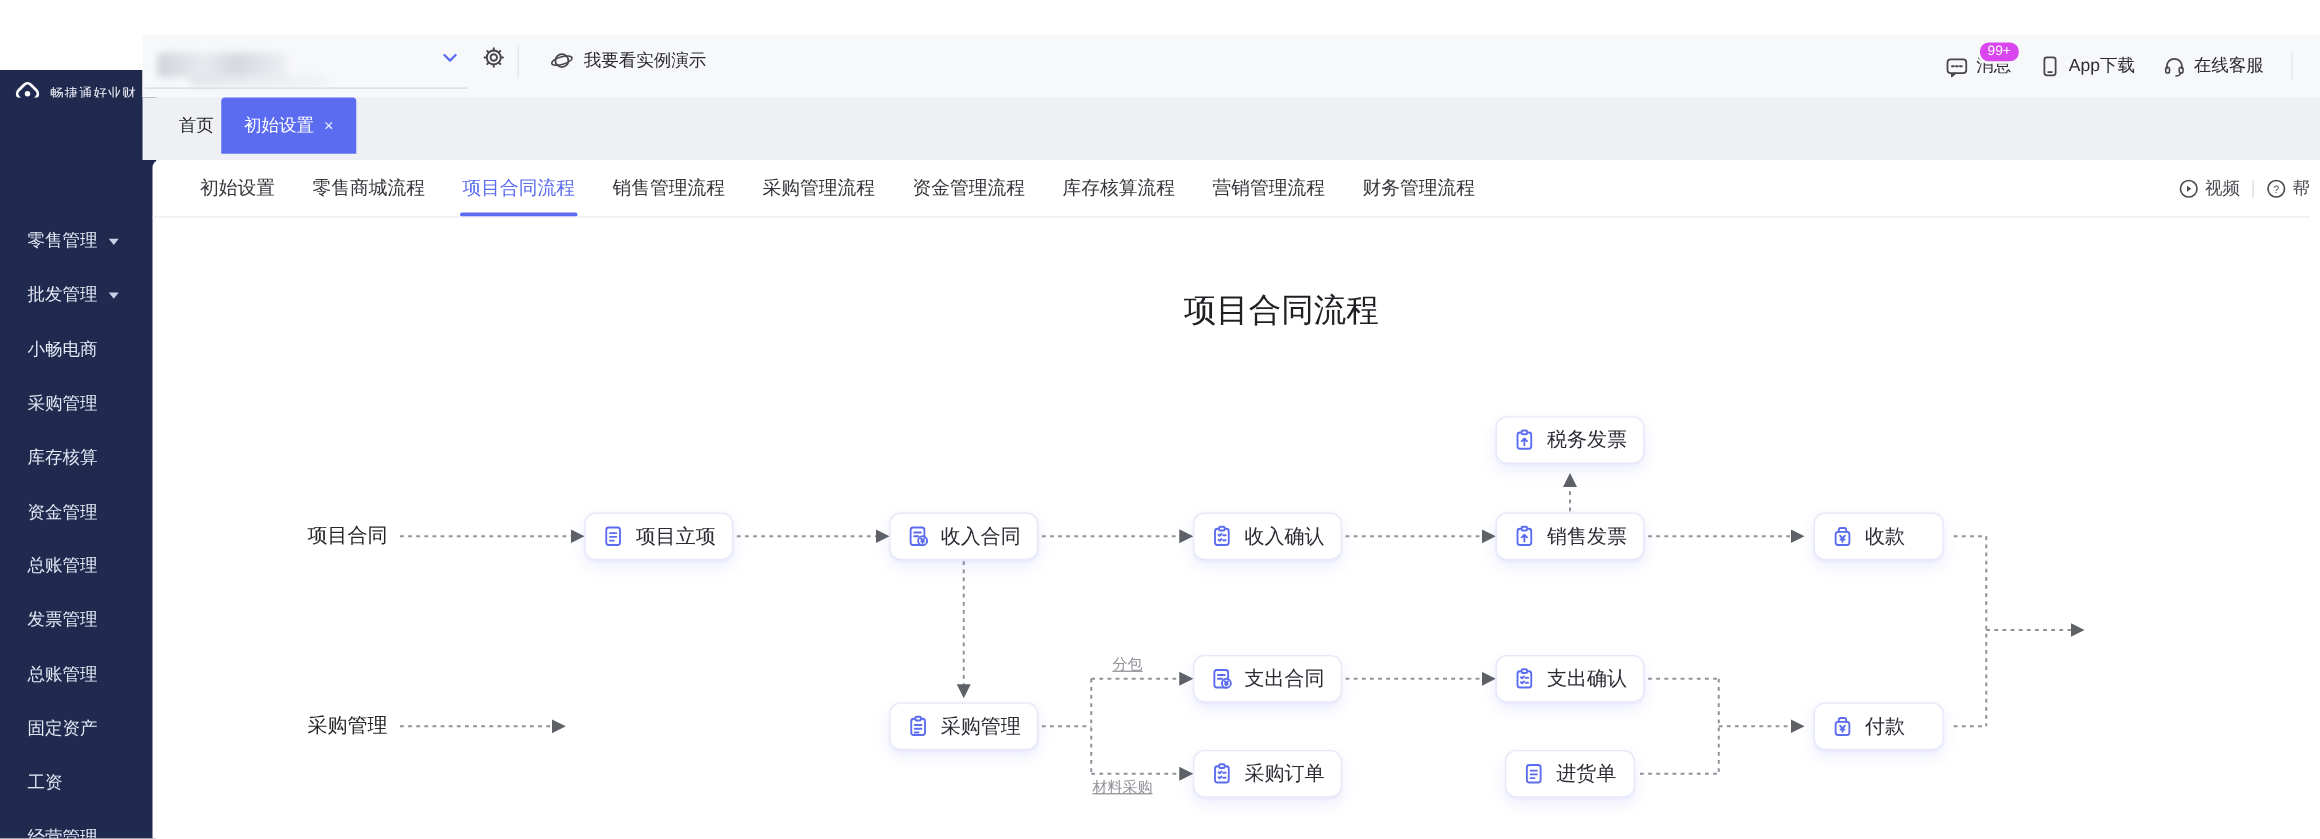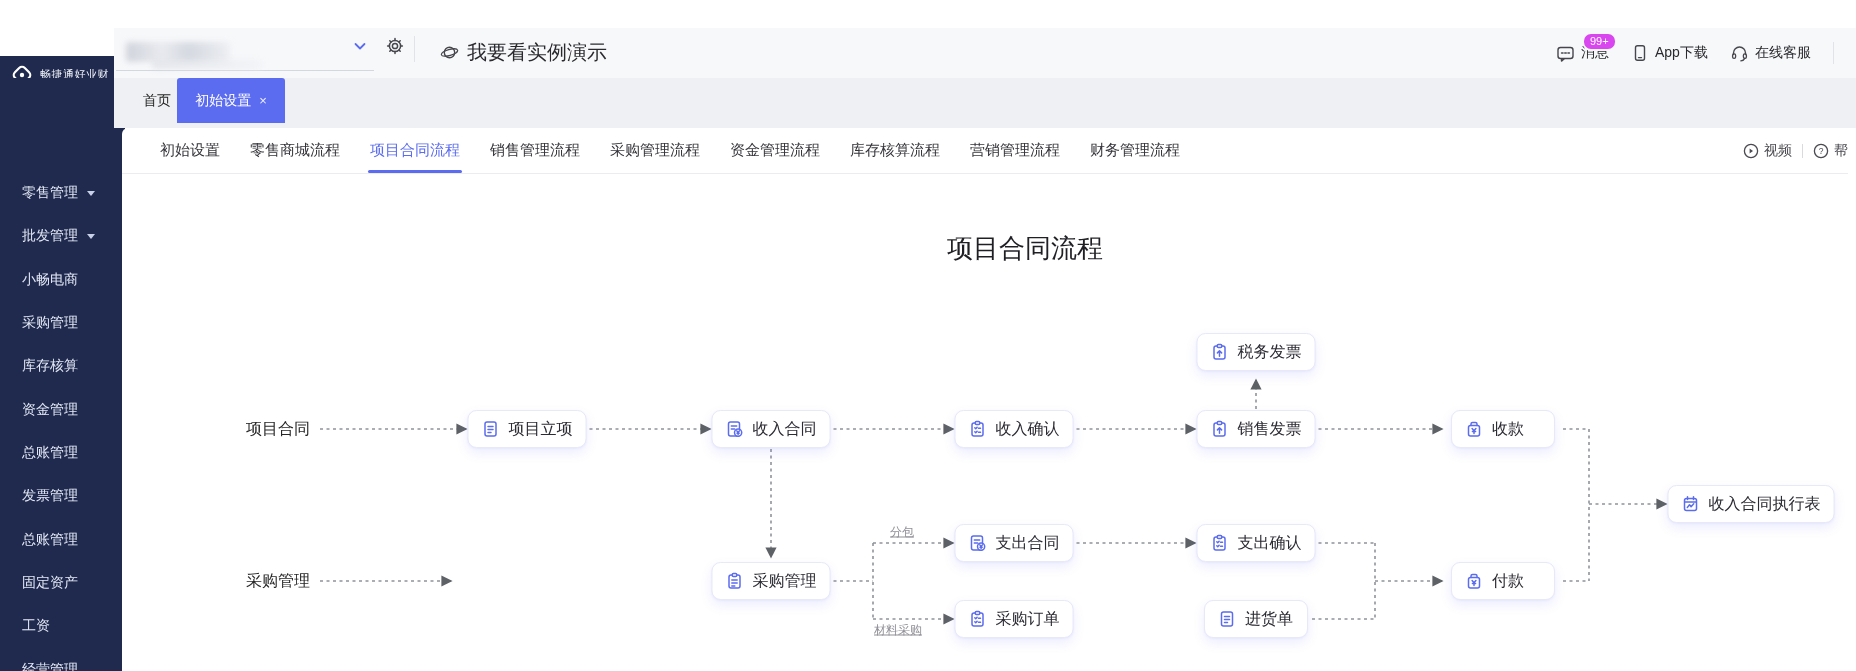--- a/index.html
+++ b/index.html
@@ -16,21 +16,21 @@
   .edition{position:absolute;left:8px;top:31px;font-size:11px;color:#e7ebf7;}
   .search-wrap{position:absolute;left:2px;top:8px;width:258px;height:34px;border-bottom:1px solid #d5d7de;}
   .blur-blob{position:absolute;left:10px;top:6px;width:104px;height:20px;border-radius:3px;filter:blur(3px);opacity:.85;
              background:linear-gradient(90deg,#c9cdd6,#e7e9ee 35%,#cfd3dc 60%,#eceef2);}
   .blur-tail{position:absolute;left:36px;top:24px;width:110px;height:9px;border-radius:2px;filter:blur(3px);opacity:.6;
              background:linear-gradient(90deg,#d7dae1,#eef0f4);}
   .hicon{display:inline-block;vertical-align:middle;}
   .chev{position:absolute;left:238px;top:10px;}
   .gear{position:absolute;left:272px;top:9px;}
   .hdr-div1{position:absolute;left:300px;top:8px;width:1px;height:26px;background:#e2e3e8;}
-  .demo{position:absolute;left:326px;top:11px;display:flex;align-items:center;gap:8px;font-size:20px;color:#2a2a2e;cursor:pointer;}
+  .demo{position:absolute;left:326px;top:11px;display:flex;align-items:center;gap:8px;font-size:14px;color:#2a2a2e;cursor:pointer;}
   .hright{position:absolute;left:1442px;top:0;height:50px;display:flex;align-items:center;gap:22px;white-space:nowrap;}
   .hitem{display:flex;align-items:center;gap:6px;font-size:14px;color:#2a2a2e;position:relative;cursor:pointer;}
   .badge{position:absolute;top:-12px;left:26px;background:#d946ef;color:#fff;font-size:11px;line-height:15px;
          padding:0 6px;border-radius:9px;border:2px solid #f7f8fa;text-align:right;}
   .hdr-div2{width:1px;height:22px;background:#e2e3e8;}
   .avatar{width:28px;height:28px;border-radius:50%;background:#e9e9eb;position:relative;overflow:hidden;}
 
   
   .sidebar{position:absolute;left:0;top:78px;bottom:0;width:114px;background:#1f2a4e;padding-left:11px;}
   .snav-item{position:absolute;left:22px;font-size:14px;color:#e3e8f5;white-space:nowrap;cursor:pointer;display:flex;align-items:center;}
@@ -323,26 +323,20 @@
           <use href="#i-money"></use>
         </svg>
       <span>收款</span>
     </div>
     <div class="fnode" style="left:1134px;top:224px">
       <svg class="nicon" viewBox="0 0 18 18">
           <use href="#i-invoice-up"></use>
         </svg>
       <span>税务发票</span>
     </div>
-    <div class="fnode" style="left:1629px;top:376px">
-      <svg class="nicon" viewBox="0 0 18 18">
-          <use href="#i-calendar-wave"></use>
-        </svg>
-      <span>收入合同执行表</span>
-    </div>
     <div class="fnode" style="left:892px;top:415px">
       <svg class="nicon" viewBox="0 0 18 18">
           <use href="#i-doc-yen"></use>
         </svg>
       <span>支出合同</span>
     </div>
     <div class="fnode" style="left:1134px;top:415px">
       <svg class="nicon" viewBox="0 0 18 18">
           <use href="#i-clip-list"></use>
         </svg>

